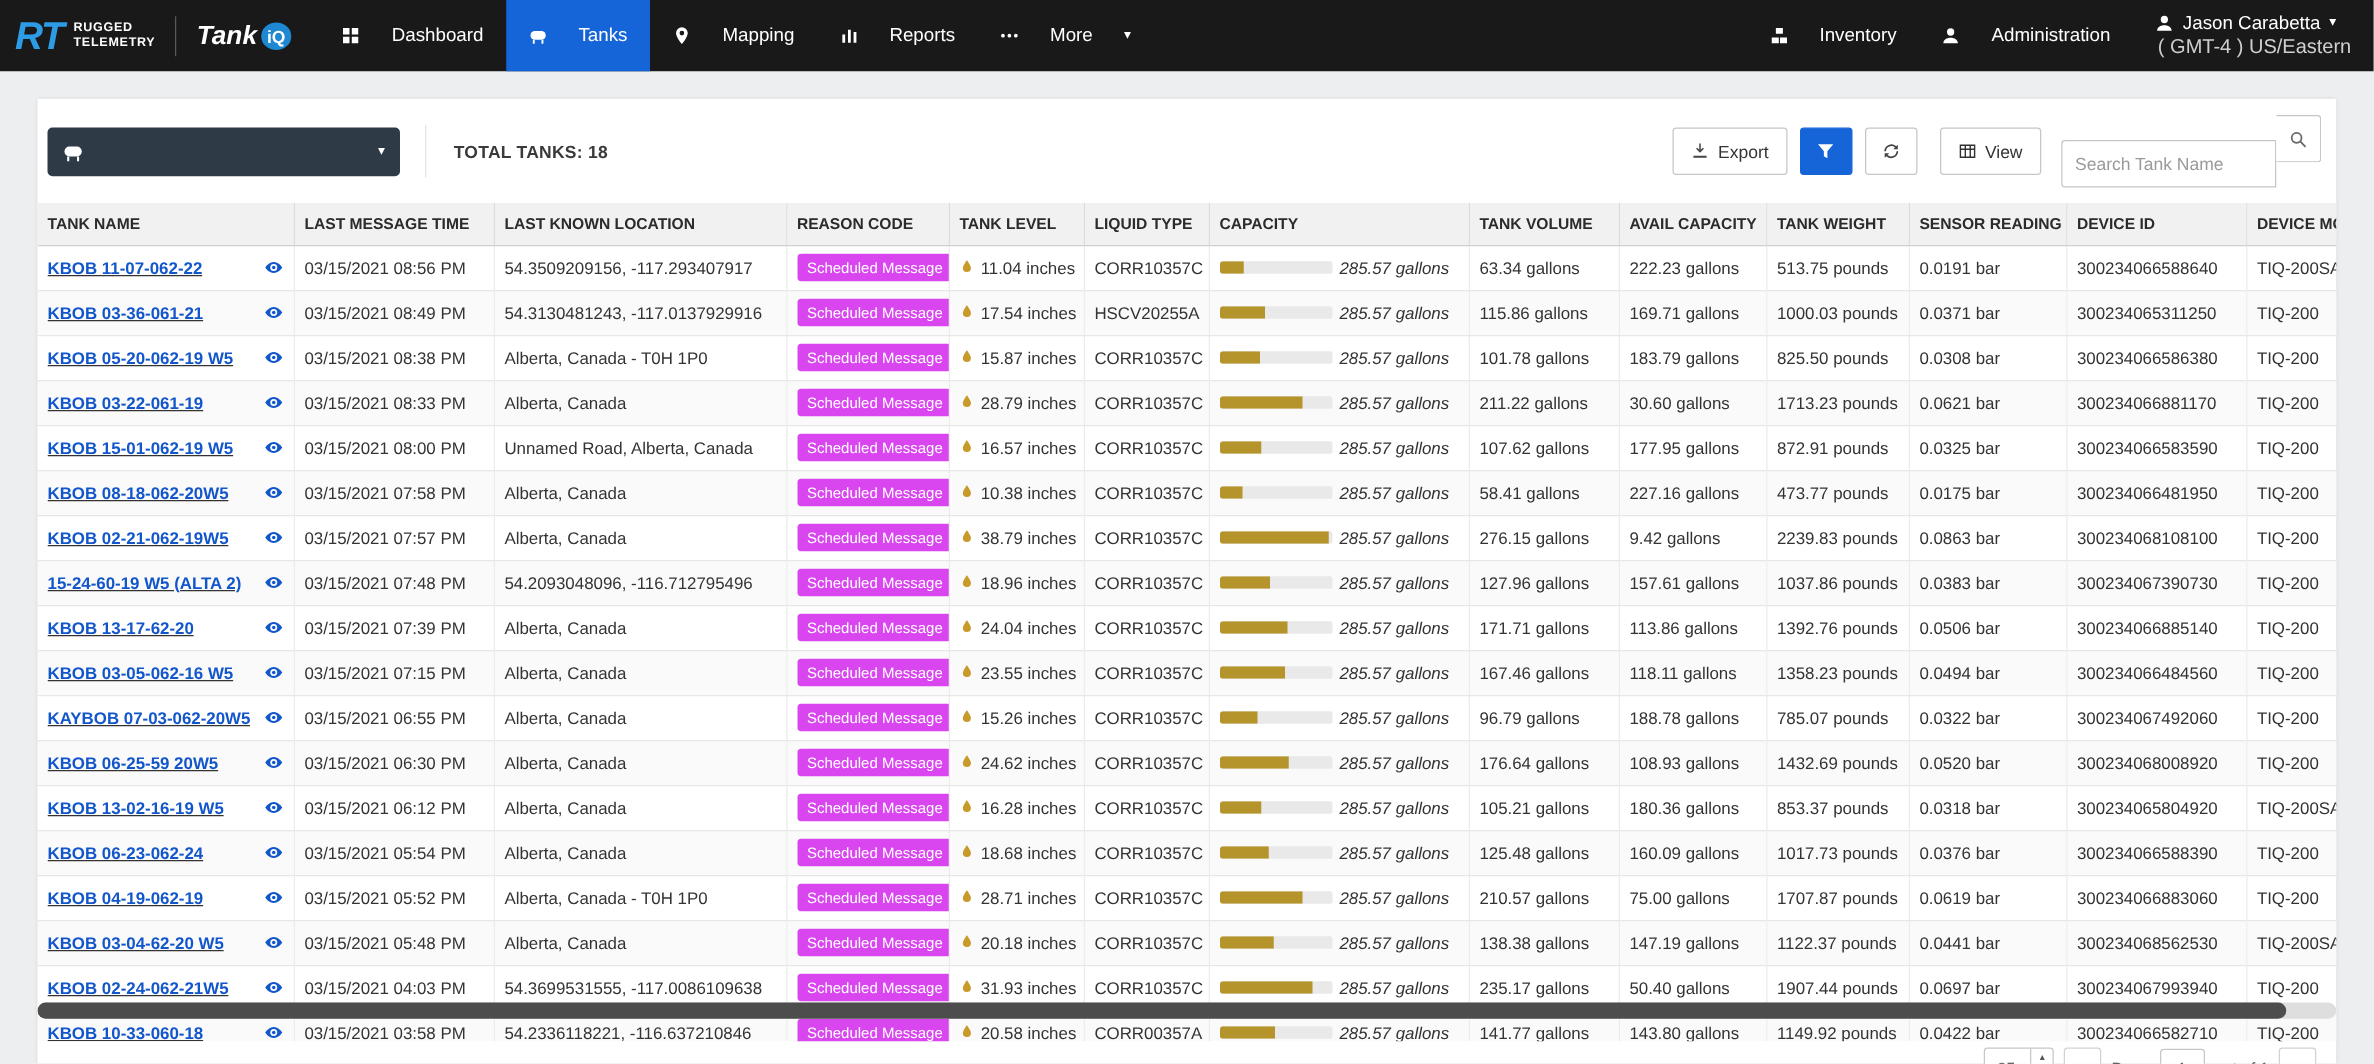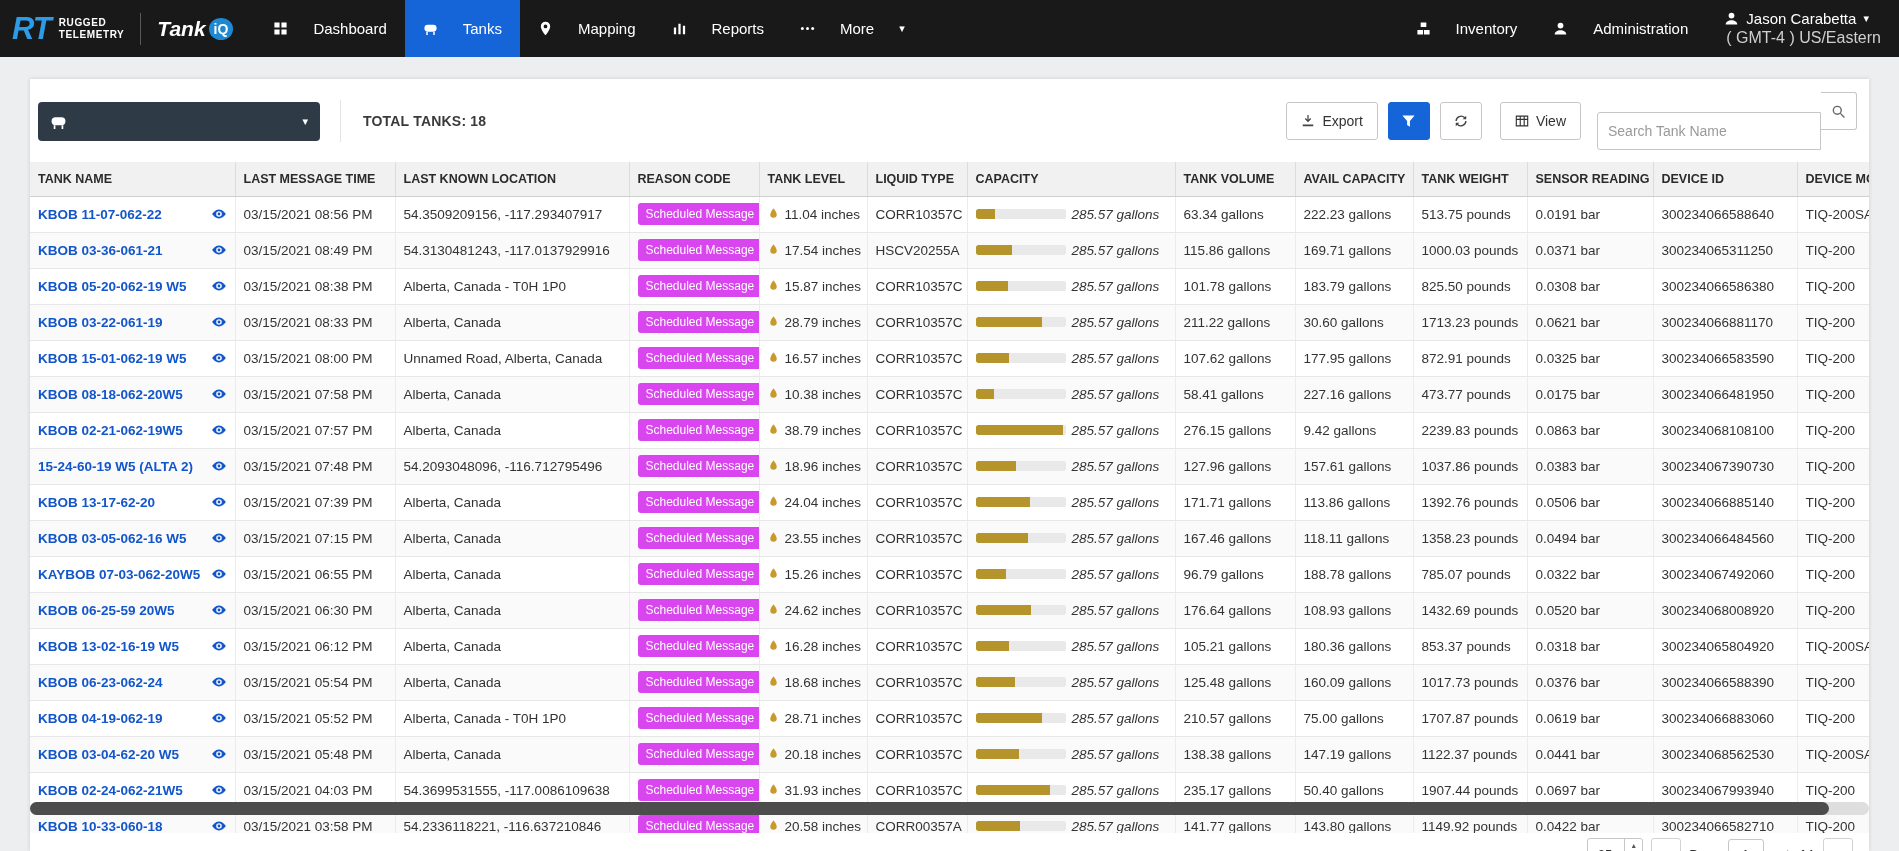--- a/index.html
+++ b/index.html
@@ -42,39 +42,39 @@
   .toolbar-right { margin-left:auto; display:flex; align-items:center; }
   .btn { height:38px; display:inline-flex; align-items:center; justify-content:center; gap:7px;
     padding:0 14px; background:#fff; border:1px solid #c6c6c6; border-radius:3px;
     font-size:14px; color:#333; cursor:pointer; font-family:inherit; }
   .btn svg { width:14px; height:14px; fill:#444; }
   .btn-filter { width:42px; padding:0; background:#1565d8; border-color:#1565d8; margin-left:10px; }
   .btn-filter svg { fill:#fff; width:15px; height:15px; }
   .btn-refresh { width:42px; padding:0; margin-left:10px; }
   .btn-view { margin-left:18px; }
   .search-group { display:flex; margin-left:16px; }
-  .search-input { width:224px; height:38px; border:1px solid #c6c6c6; border-radius:3px 0 0 3px;
+  .search-input { width:172px; height:38px; border:1px solid #c6c6c6; border-radius:3px 0 0 3px;
     padding:0 10px; font-size:14px; color:#be185d; font-family:inherit; outline:none;margin-top:20px; }
   .search-input::placeholder { color:#9a9a9a; }
   .search-btn { width:36px; height:38px; border:1px solid #c6c6c6; border-left:none; background:#fff;
     border-radius:0 3px 3px 0; display:flex; align-items:center; justify-content:center;
     color:#666; cursor:pointer; }
   .search-btn svg { width:15px; height:15px; }
 
   
   .table-wrap { height:671px; overflow:hidden; position:relative; flex:none; }
   table { border-collapse:collapse; table-layout:fixed; width:1881px; }
   thead th { height:34px; background:#f1f1f1; font-size:12.5px; font-weight:700; color:#2b2b2b;
     text-align:left; padding:0 8px; border-right:1px solid #dcdcdc; border-bottom:1px solid #cfcfcf;
     white-space:nowrap; overflow:hidden; cursor:pointer; }
   tbody td { height:36px; font-size:13.5px; color:#333; padding:0 8px;
     border-right:1px solid #ececec; border-bottom:1px solid #e7e7e7;
     white-space:nowrap; overflow:hidden; }
   tbody tr:nth-child(even) { background:#fafafa; }
-  .cell-name { display:flex; align-items:center; justify-content:space-between; gap:4px; }
+  .cell-name { display:flex; align-items:center; justify-content:space-between; gap:4px;text-decoration:underline; }
   .tank-link { color:#1256cb; text-decoration:none; font-weight:600; font-size:13.5px;
     overflow:hidden; text-overflow:ellipsis; white-space:nowrap; }
   .eye-icon { display:inline-flex; cursor:pointer; flex:none; }
   .eye-icon svg { width:16px; height:16px; fill:#1256cb; }
   .badge { display:inline-block; background:#d946ef; color:#fff; font-size:12px;
     padding:4px 8px; border-radius:3px; line-height:1.2; }
   .level { display:flex; align-items:center; gap:6px; }
   .droplet svg { width:11px; height:14px; fill:#c79a2a; }
   .cap { display:flex; align-items:center; gap:6px;font-style:italic; }
   .bar { width:90px; height:10px; background:#e9e9e9; border-radius:2px; overflow:hidden; flex:none; display:inline-block; }

